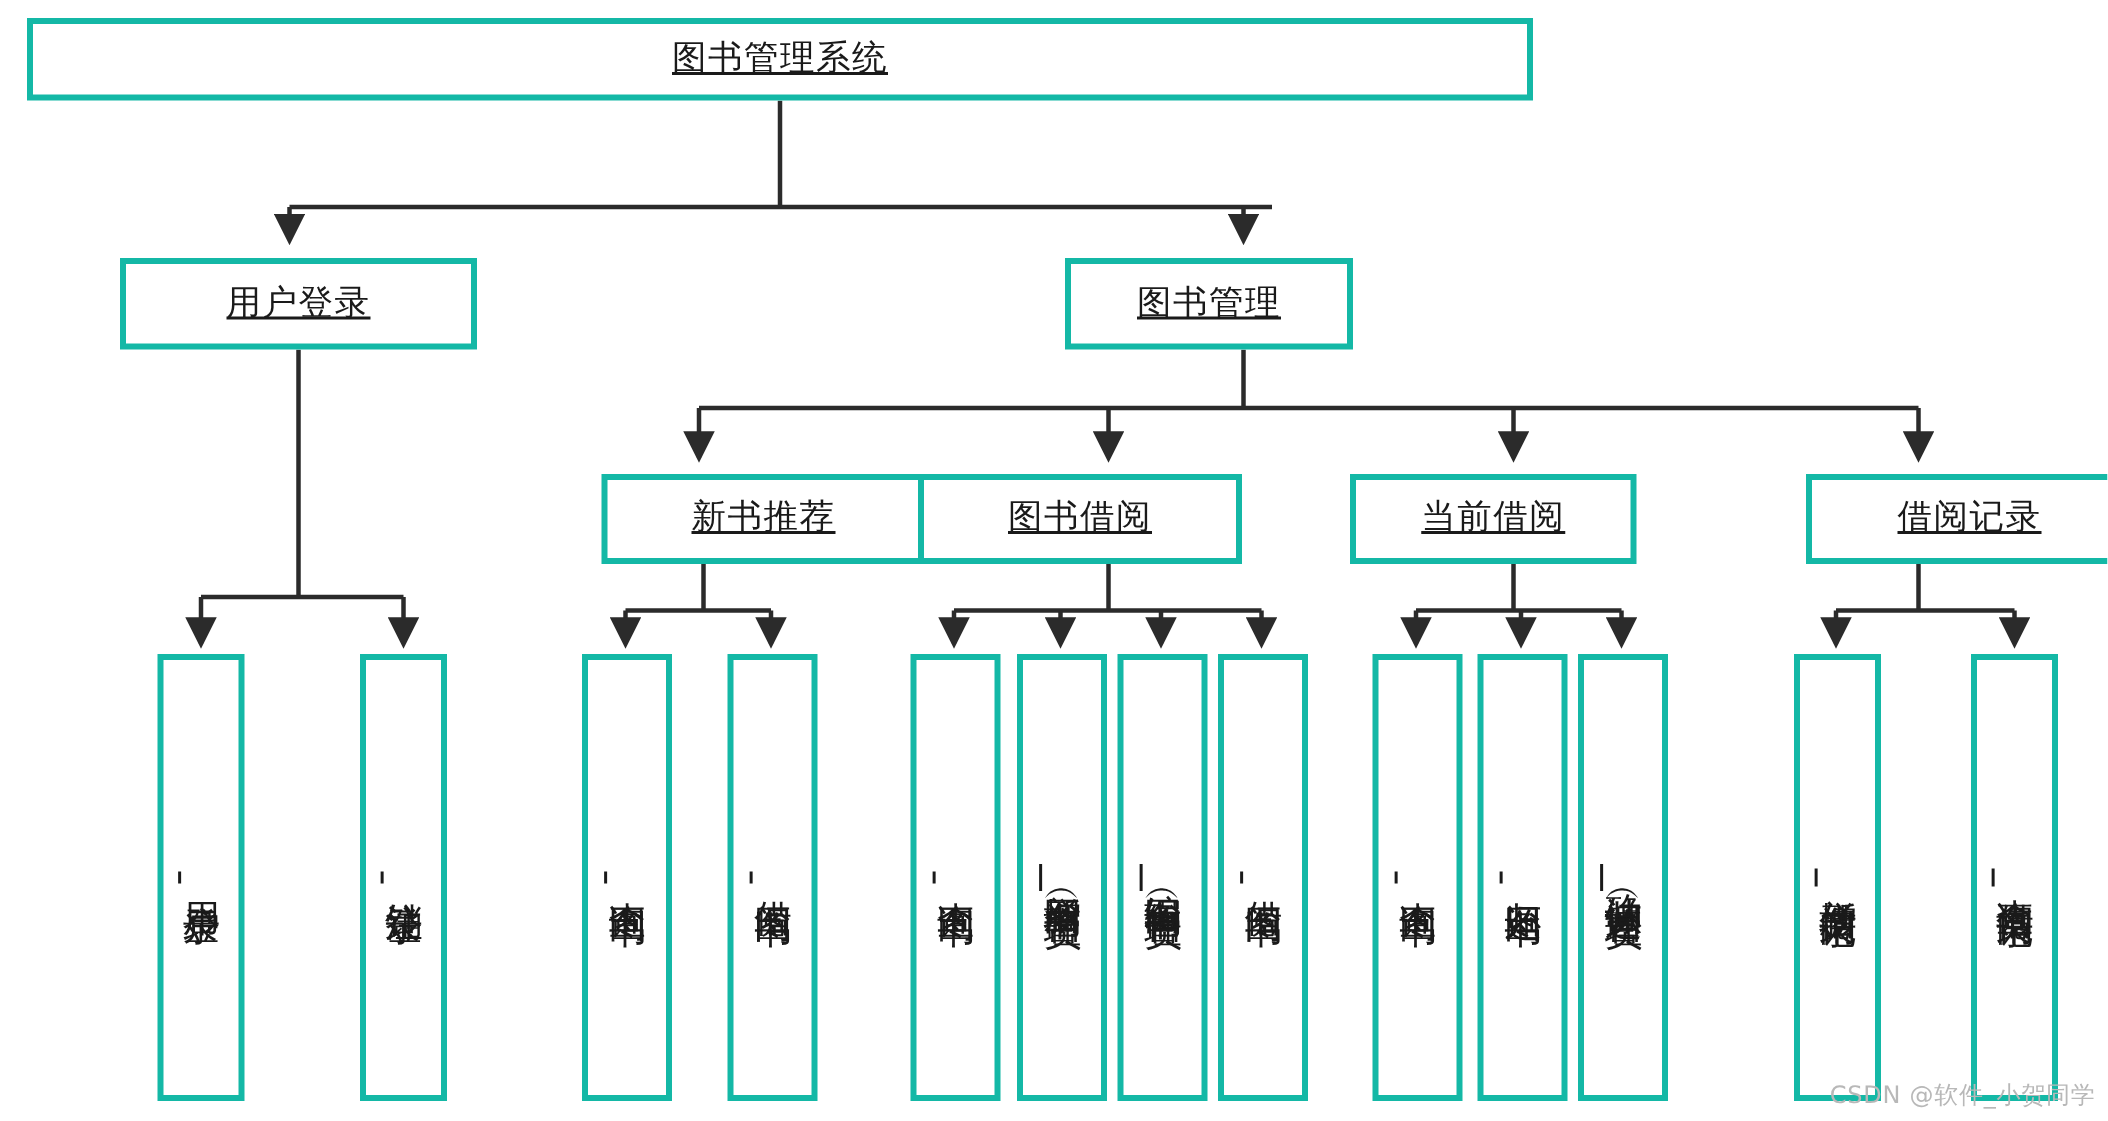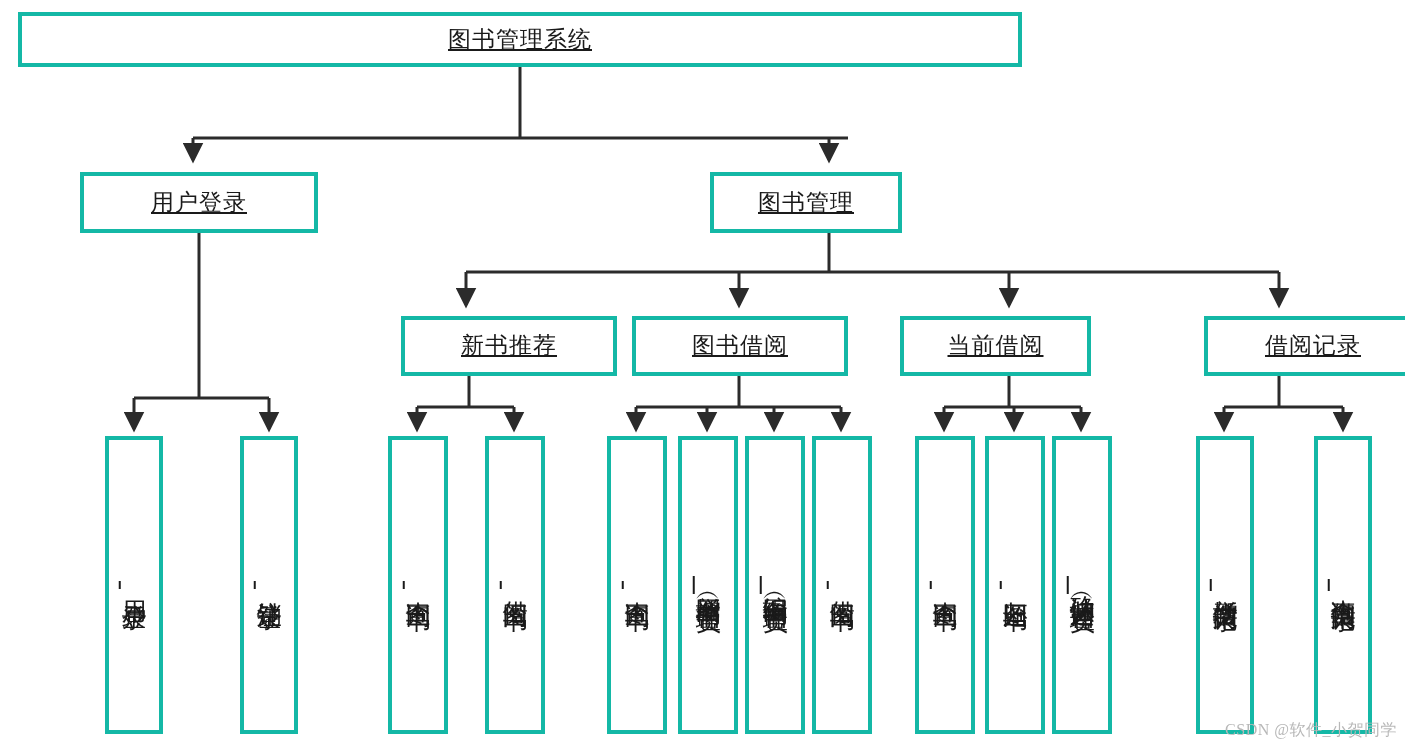--- a/index.html
+++ b/index.html
@@ -57,21 +57,20 @@
     text-align: center;
   }
   #watermark {
     position: absolute;
     right: 8px;
     bottom: 6px;
     font-size: 16px;
     color: #b8b8b8;
     letter-spacing: 0.5px;
     white-space: nowrap;
-    font-family: Liberation Serif, serif;
   }
 </style>
 </head>
 <body>
 
 <div id="canvas">
 
   <svg id="edges" viewBox="0 0 1405 747" xmlns="http://www.w3.org/2000/svg">
     <defs>
       <marker id="arrow" viewBox="0 0 12 12" refX="10" refY="6" markerWidth="7" markerHeight="7" orient="auto-start-reverse">
@@ -129,21 +128,21 @@
   <div class="node horiz" style="left:80px; top:172px; width:238px; height:61px;">
     <span>用户登录</span>
   </div>
   <div class="node horiz" style="left:710px; top:172px; width:192px; height:61px;">
     <span>图书管理</span>
   </div>
 
   <div class="node horiz" style="left:362px; top:316px; width:216px; height:60px;margin-left:39px;">
     <span>新书推荐</span>
   </div>
-  <div class="node horiz" style="left:632px; top:316px; width:216px; height:60px;">
+  <div class="node horiz" style="left:612px; top:316px; width:216px; height:60px;">
     <span>图书借阅</span>
   </div>
   <div class="node horiz" style="left:900px; top:316px; width:191px; height:60px;">
     <span>当前借阅</span>
   </div>
   <div class="node horiz" style="left:1170px; top:316px; width:218px; height:60px;margin-left:34px;">
     <span>借阅记录</span>
   </div>
 
   <div class="node vert" style="left:105px; top:436px; width:58px; height:298px;">

